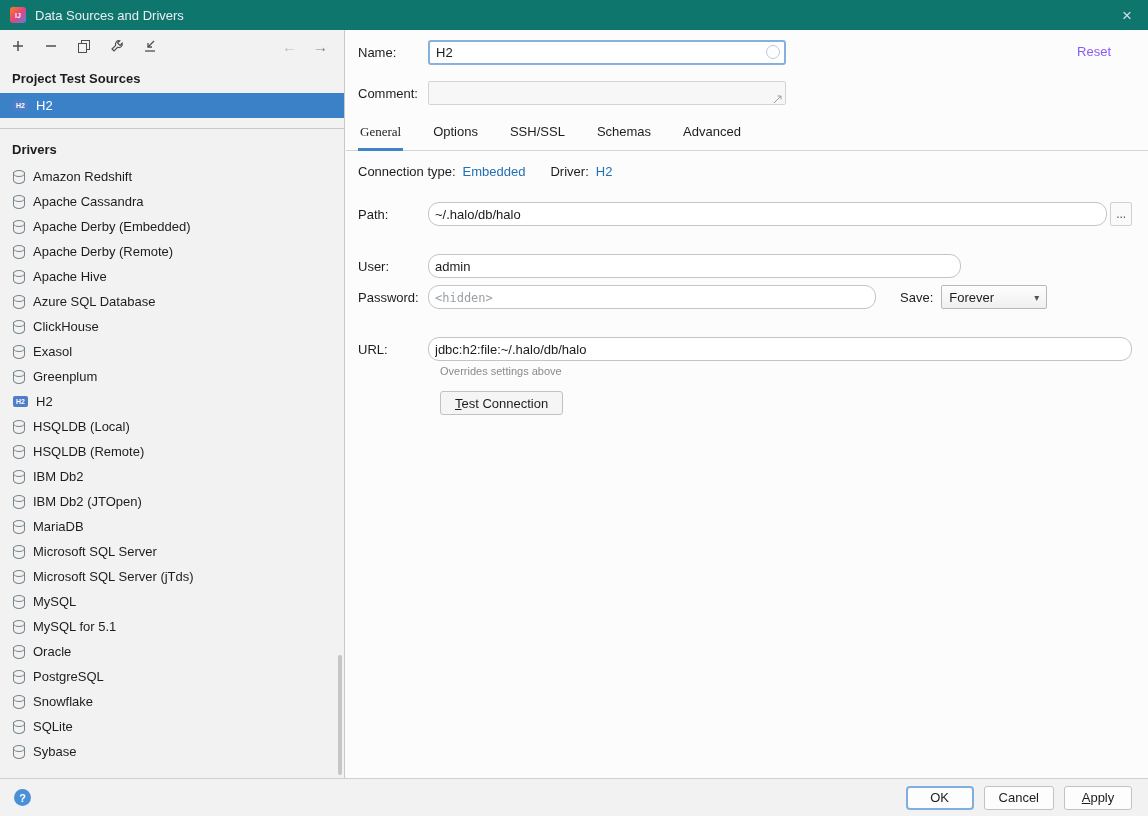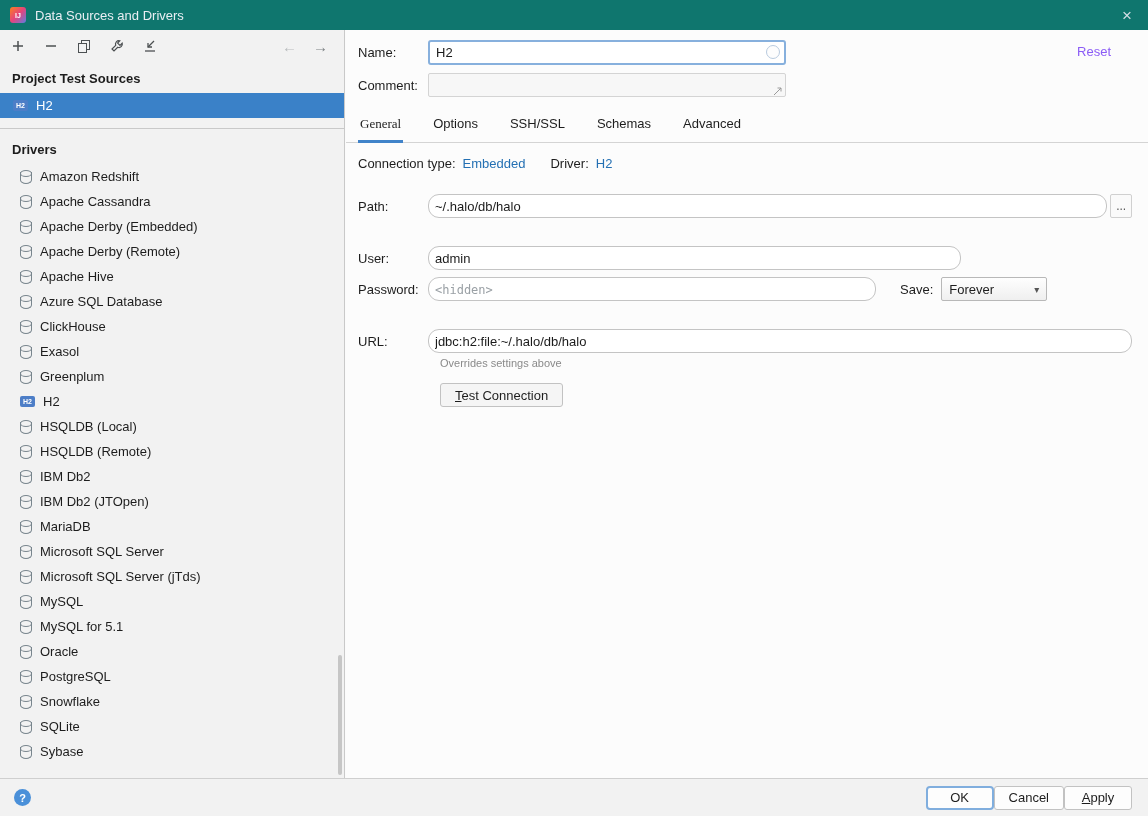--- a/index.html
+++ b/index.html
@@ -19,37 +19,37 @@
   .side-toolbar { height:32px; display:flex; align-items:center; padding:0 10px; gap:17px; }
   .tb-icon { width:16px; height:16px; display:flex; align-items:center; justify-content:center; color:#4c5052; }
   .nav-arrows { margin-left:auto; display:flex; gap:16px; padding-right:6px; }
   .nav-arrow { font-size:15px; line-height:1; }
   .nav-back { color:#b9bcbe; }
   .nav-fwd { color:#7e8386; }
   .section-title { font-weight:bold; padding:9px 12px 7px 12px; }
   .ds-row { height:25px; display:flex; align-items:center; gap:8px; padding-left:13px; }
   .ds-row.selected { background:#3a81c8; color:#fff; }
   .side-divider { border-top:1px solid #c9c9c9; margin:10px 0 4px 0; }
-  .drv { height:25px; display:flex; align-items:center; gap:8px; padding-left:20px; }
+  .drv { height:25px; display:flex; align-items:center; gap:8px; padding-left:13px; }
   .drv .lbl { white-space:nowrap; }
 
   .h2-icon { width:15px; height:11px; flex:0 0 auto; background:#4d7ec7; border-radius:2px; color:#fff; font-size:7px; font-weight:bold; display:flex; align-items:center; justify-content:center; }
   .h2-icon::after { content:"H2"; }
 
   .db-icon { position:relative; width:12px; height:14px; flex:0 0 auto; }
   .db-icon::before { content:""; position:absolute; left:0; right:0; top:0; height:5px; border:1px solid #78858d; border-radius:50%; }
   .db-icon::after { content:""; position:absolute; left:0; right:0; top:2px; bottom:0; border:1px solid #78858d; border-top:none; border-radius:0 0 6px 6px / 0 0 4px 4px; }
 
   .scroll-thumb { position:absolute; right:2px; top:625px; width:4px; height:120px; background:#c6c6c6; border-radius:2px; }
 
   
   .main { position:absolute; top:30px; left:346px; right:0; bottom:38px; background:#fcfcfc; }
   .form-head { padding:10px 16px 0 12px; }
   .frow { display:flex; align-items:center; position:relative; }
-  .frow + .frow { margin-top:8px; }
+  .frow + .frow { margin-top:16px; }
   .flabel { width:70px; flex:0 0 auto; }
   input.txt { height:24px; border:1px solid #c4c4c4; border-radius:11px; background:#fff; padding:0 6px; font-family:"Liberation Sans",sans-serif; font-size:13px; color:#1b1b1b; outline:none; }
   input.txt::placeholder { color:#9aa0a5; font-family:"DejaVu Sans Mono",monospace; font-size:12px; }
   .name-wrap { position:relative; width:358px; }
   .name-wrap input { width:100%; border:2px solid #87b0dd; border-radius:3px; height:25px; }
   .name-indicator { position:absolute; right:6px; top:5px; width:14px; height:14px; border:1px solid #b9cbdf; border-radius:50%; background:#fdfdfd; }
   .reset-link { position:absolute; right:21px; top:4px; color:#8b5cf6; cursor:default; }
   .comment-box { position:relative; width:358px; height:24px; background:#f7f7f7; border:1px solid #d4d4d4; border-radius:2px; }
   .expand-icon { position:absolute; right:3px; bottom:3px; width:9px; height:9px; }
 
@@ -75,21 +75,21 @@
   .hint { margin-left:82px; margin-top:4px; font-size:11px; color:#8a8a8a; }
   .btn { height:24px; border:1px solid #c2c2c2; border-radius:3px; background:#fdfdfd; padding:0 14px; font-family:"Liberation Sans",sans-serif; font-size:13px; color:#1d1d1d; display:inline-flex; align-items:center; justify-content:center; }
   .btn span { display:block; }
   .mnemonic::first-letter { text-decoration:underline; }
   .test-btn { margin:14px 0 0 82px; background:#f5f5f5; }
 
   
   .footer { position:absolute; bottom:0; left:0; right:0; height:38px; background:#f2f2f2; border-top:1px solid #cfcfcf; display:flex; align-items:center; padding:0 16px 0 14px; }
   .help-circle { width:17px; height:17px; border-radius:50%; background:#4a90d9; color:#fff; font-size:11px; font-weight:bold; display:flex; align-items:center; justify-content:center; }
   .help-circle::after { content:"?"; }
-  .footer-btns { margin-left:auto; display:flex; gap:0; }
+  .footer-btns { margin-left:auto; display:flex; gap:10px; }
   .footer .btn { min-width:68px; }
   .ok-btn { border:2px solid #80aede; border-radius:4px; }
 </style>
 </head>
 <body>
 
 <div class="window">
 
   <div class="titlebar">
     <span class="ij-logo"></span>

